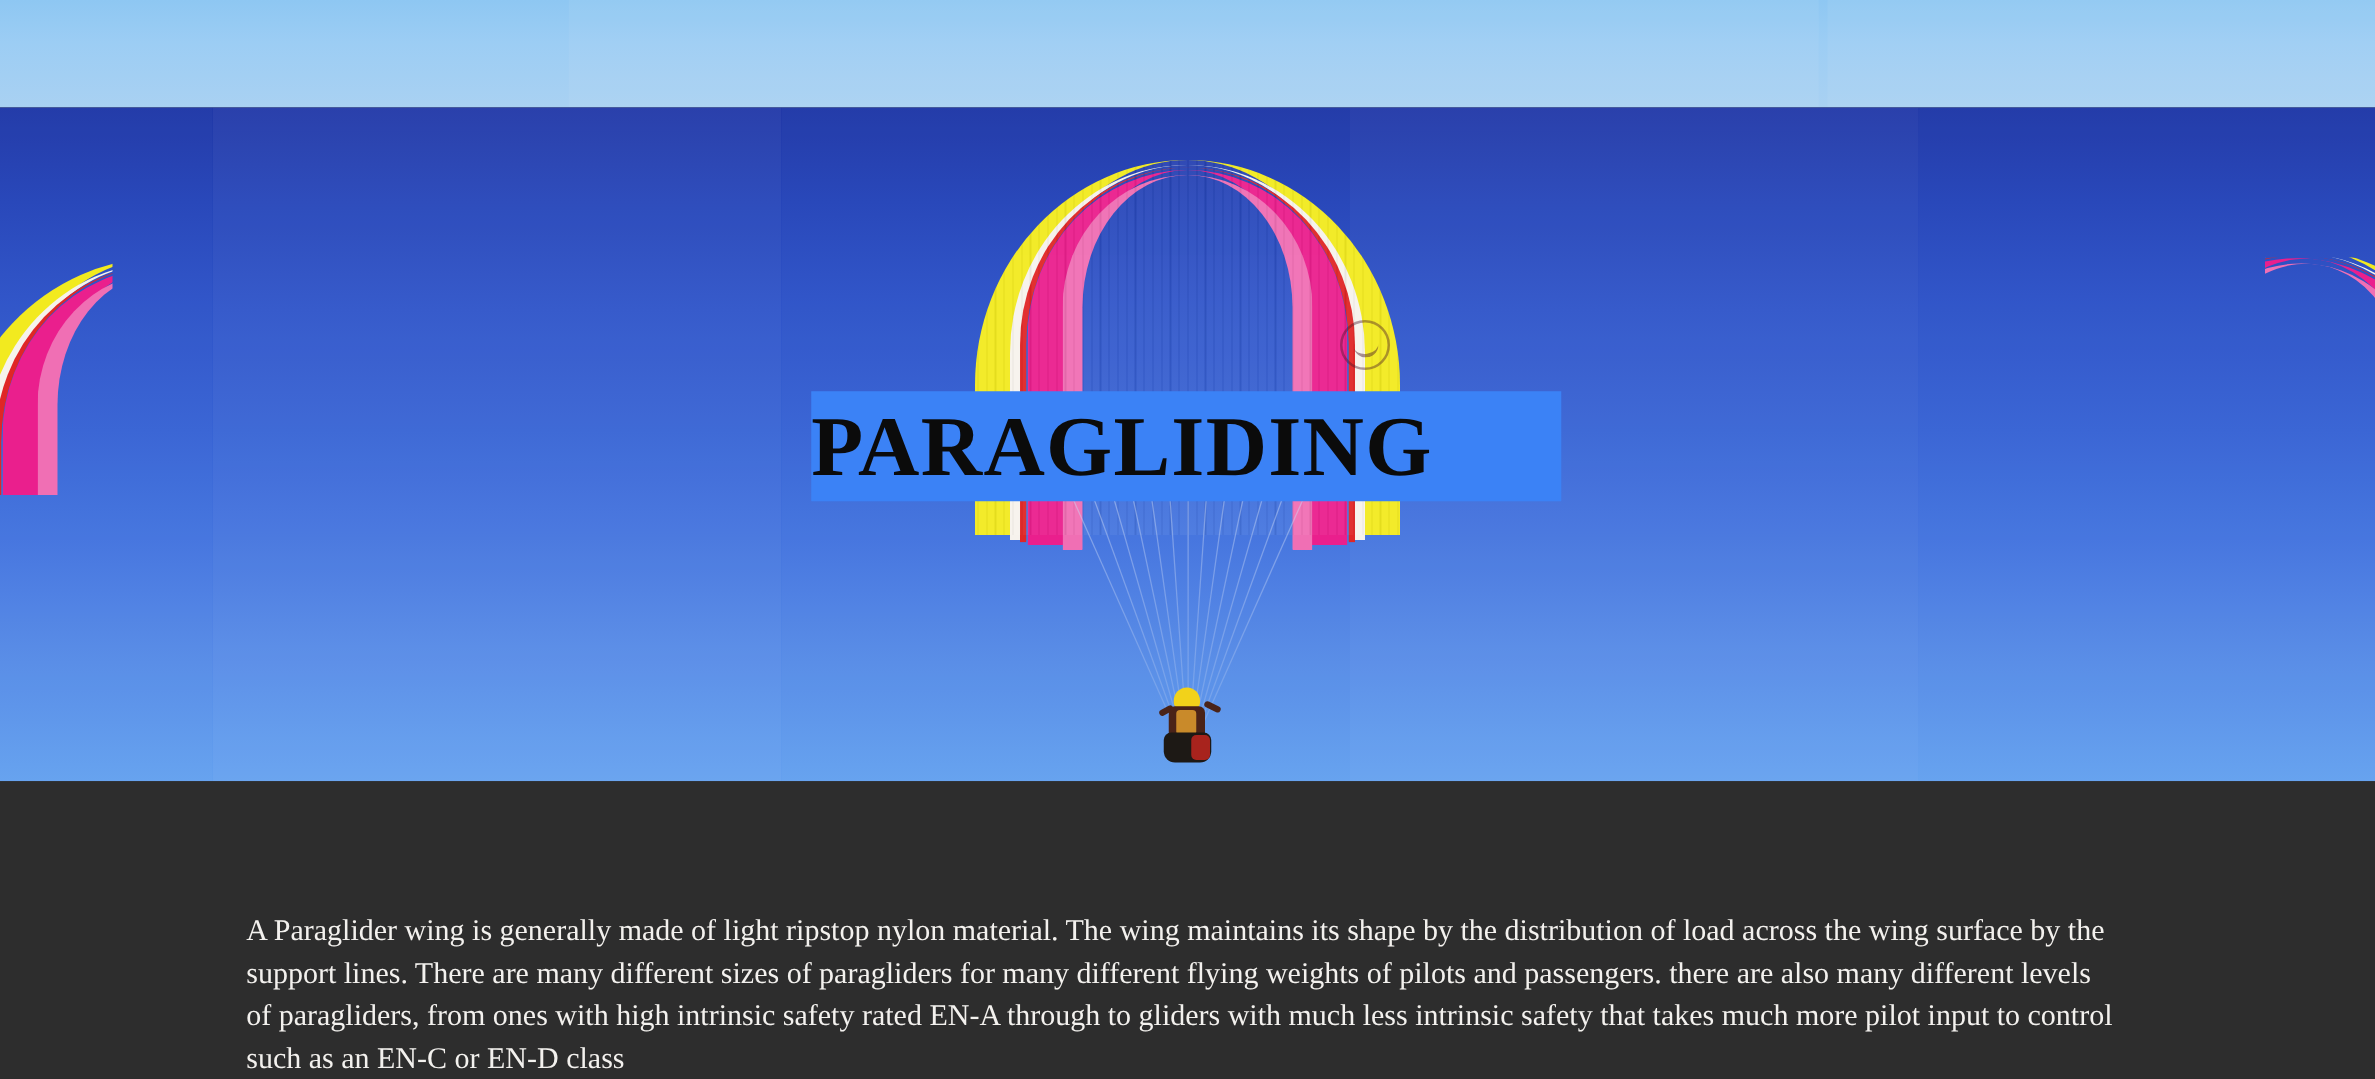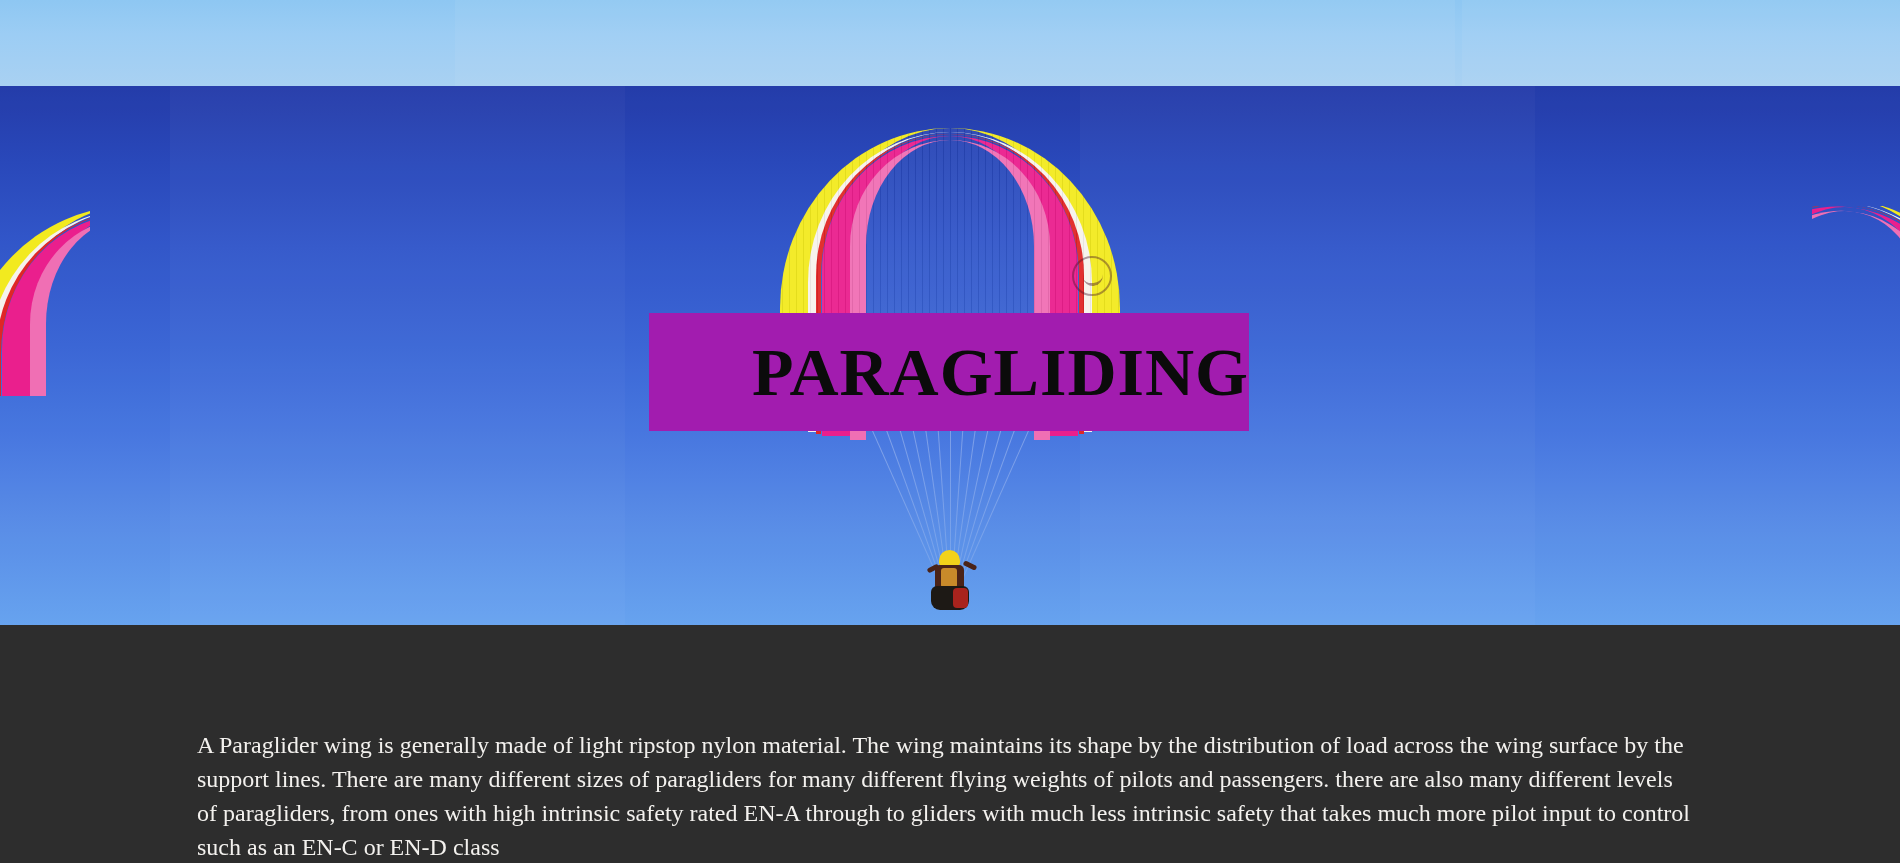--- a/index.html
+++ b/index.html
@@ -118,23 +118,23 @@
                    background:#4a2318; border-radius:3px; transform:rotate(26deg); }
 
   
   .edge-wing { position:absolute; top:120px; width:150px; height:190px; overflow:hidden; }
   .edge-wing.left  { left:-60px; }
   .edge-wing.right { right:-62px; }
 
   
   .title-plate {
     position:absolute; left:649px; top:313px;
-    width:600px; height:118px;
-    background:#a21caf;
-    display:flex; align-items:center; justify-content:flex-end;
+    width:600px; height:88px;
+    background:#3b82f6;
+    display:flex; align-items:center; justify-content:flex-start;
     z-index:8;
   }
   .title-plate h1 {
     font-family:"Liberation Serif", serif;
     font-weight:700;
     font-size:68px;
     letter-spacing:1px;
     color:#0b0b0b;
     line-height:1;
     white-space:nowrap;

